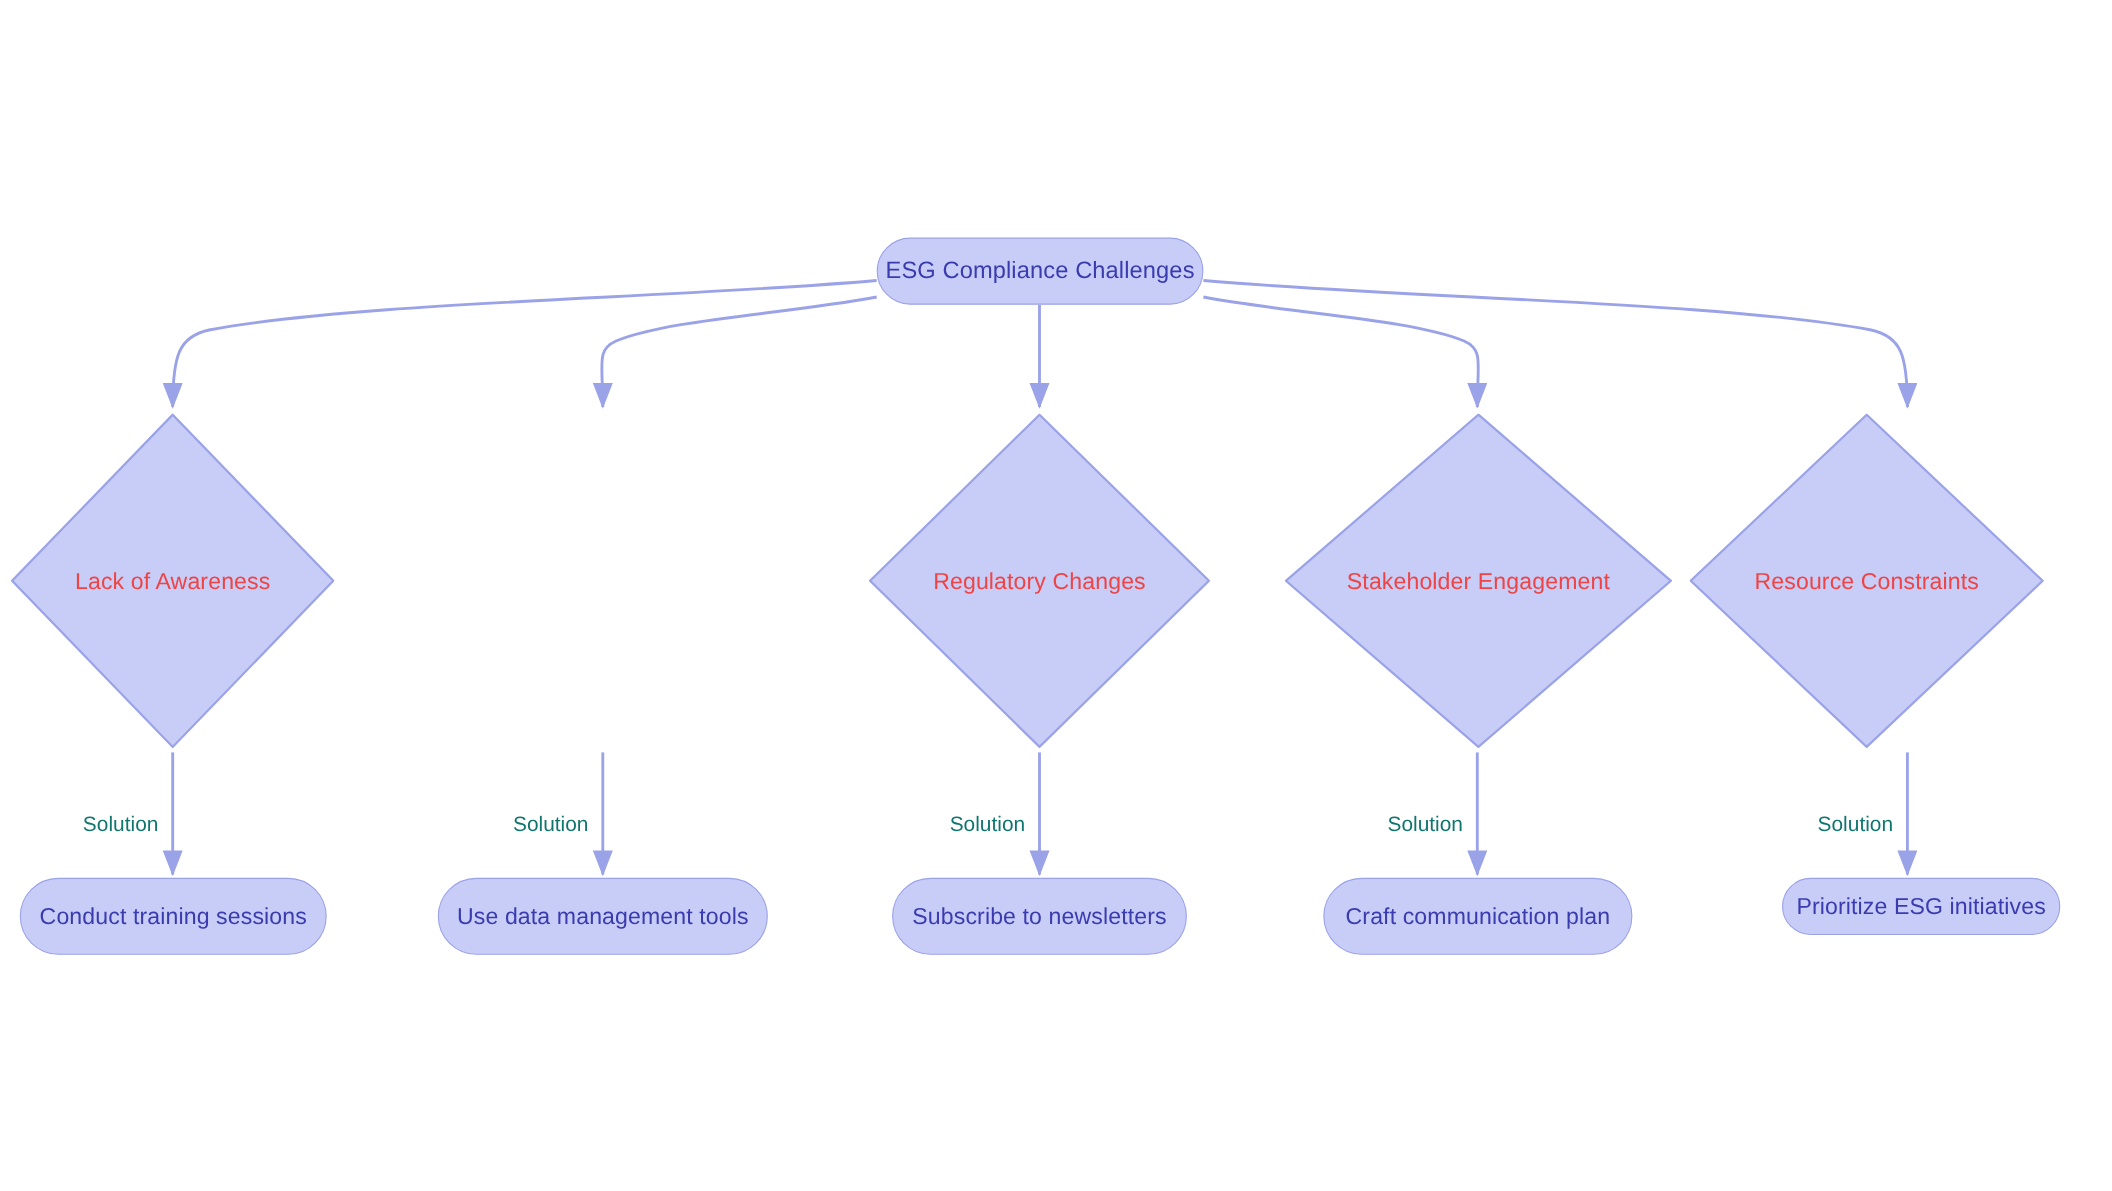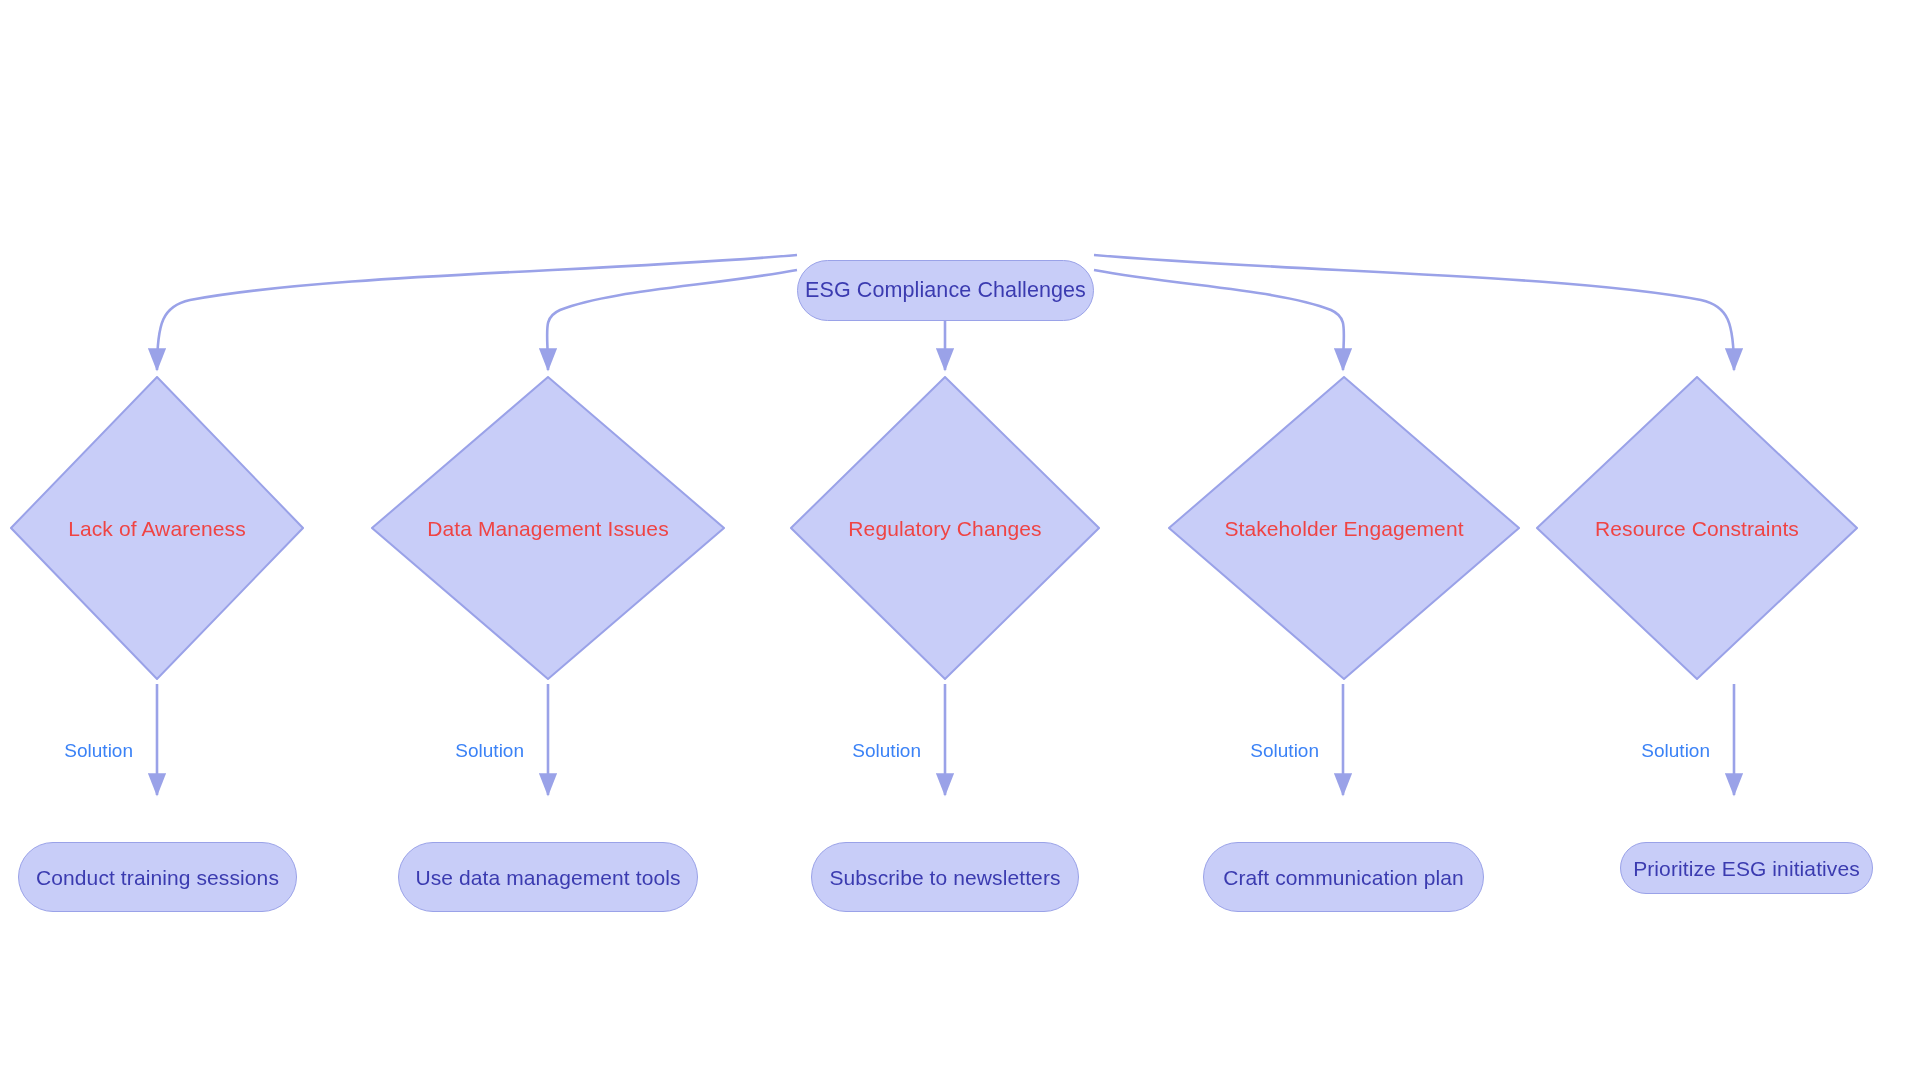--- a/index.html
+++ b/index.html
@@ -32,21 +32,20 @@
     position: absolute;
     display: flex;
     align-items: center;
     justify-content: center;
     box-sizing: border-box;
   }
   .pill {
     background: #c8cdf8;
     border: 1.5px solid #9aa2e8;
     border-radius: 999px;
-    margin-top: 44px;
   }
   .pill .node-label {
     color: #3b3bb0;
     font-size: 21px;
     line-height: 1;
     white-space: nowrap;
     letter-spacing: 0.1px;
   }
   .root-node .node-label {
     font-size: 21.5px;
@@ -68,26 +67,26 @@
     color: #ef4444;
     font-size: 21px;
     line-height: 1;
     white-space: nowrap;
     letter-spacing: 0.1px;
     z-index: 2;
   }
   
   .edge-label {
     position: absolute;
-    color: #3b82f6;
+    color: #0f766e;
     font-size: 19px;
     line-height: 1;
     white-space: nowrap;
     transform: translate(-100%, -50%);
-    padding-right: 24px;
+    padding-right: 13px;
   }
 </style>
 </head>
 <body>
 
 <div id="diagram">
 
   <svg id="edge-layer" viewBox="0 0 1920 1083" width="1920" height="1083" xmlns="http://www.w3.org/2000/svg">
     <defs>
       <marker id="arrowhead" markerWidth="9" markerHeight="7" refX="8.4" refY="3.5" orient="auto" markerUnits="strokeWidth">
@@ -119,26 +118,20 @@
     <span class="node-label">ESG Compliance Challenges</span>
   </div>
 
   <div class="node diamond" style="left:10px; top:376px; width:294px; height:304px;">
     <svg class="diamond-shape" viewBox="0 0 294 304" preserveAspectRatio="none">
       <polygon points="147,1 293,152 147,303 1,152" fill="#c8cdf8" stroke="#9aa2e8" stroke-width="2"></polygon>
     </svg>
     <span class="node-label">Lack of Awareness</span>
   </div>
 
-  <div class="node diamond" style="left:371px; top:376px; width:354px; height:304px;">
-    <svg class="diamond-shape" viewBox="0 0 354 304" preserveAspectRatio="none">
-      <polygon points="177,1 353,152 177,303 1,152" fill="#c8cdf8" stroke="#9aa2e8" stroke-width="2"></polygon>
-    </svg>
-    <span class="node-label">Data Management Issues</span>
-  </div>
 
   <div class="node diamond" style="left:1168px; top:376px; width:352px; height:304px;">
     <svg class="diamond-shape" viewBox="0 0 352 304" preserveAspectRatio="none">
       <polygon points="176,1 351,152 176,303 1,152" fill="#c8cdf8" stroke="#9aa2e8" stroke-width="2"></polygon>
     </svg>
     <span class="node-label">Stakeholder Engagement</span>
   </div>
 
   <div class="node diamond" style="left:790px; top:376px; width:310px; height:304px;">
     <svg class="diamond-shape" viewBox="0 0 310 304" preserveAspectRatio="none">

